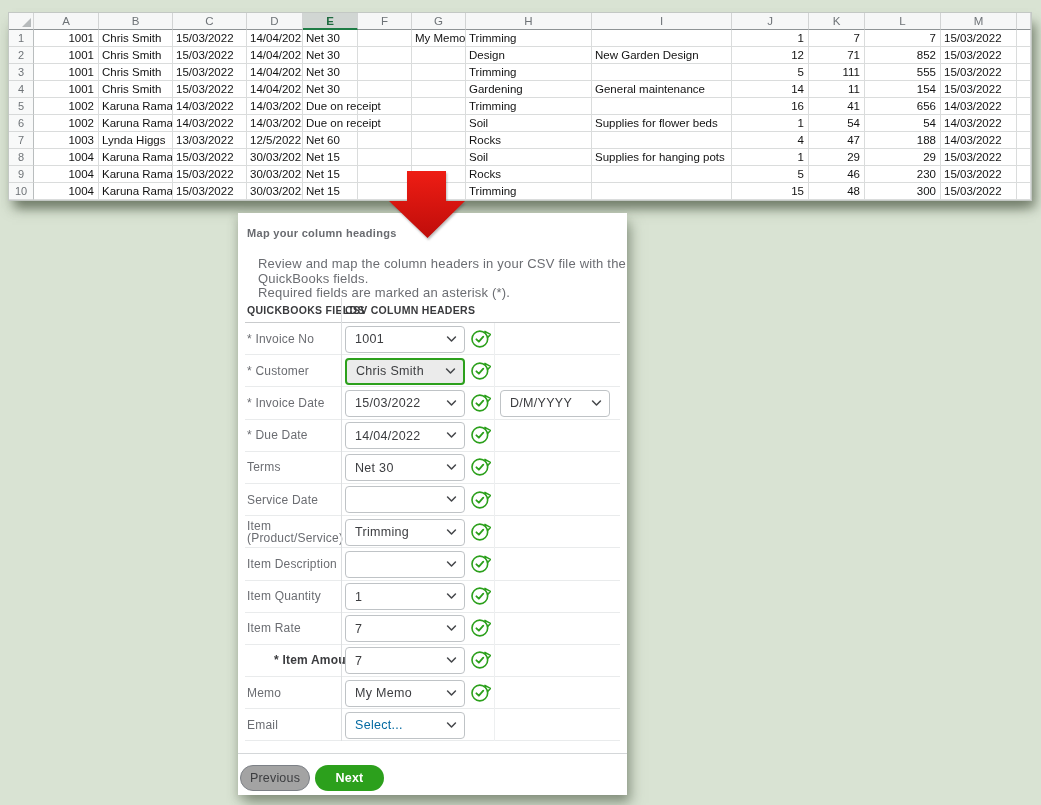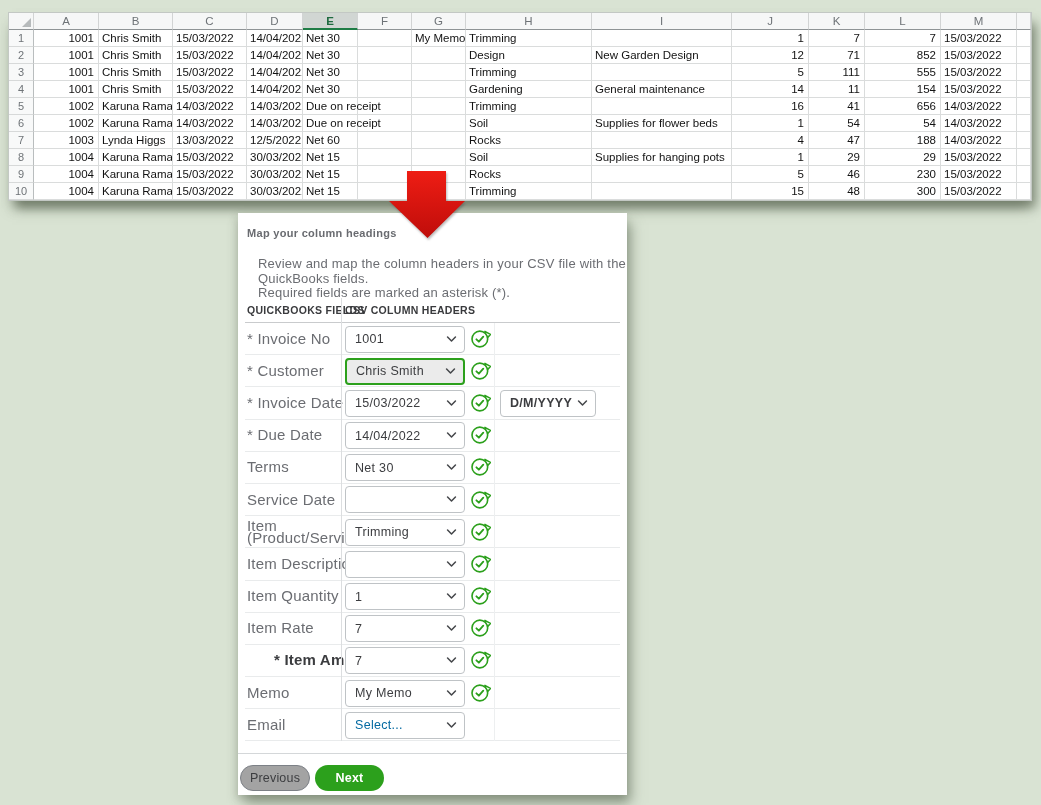--- a/index.html
+++ b/index.html
@@ -53,33 +53,33 @@
   .mt-head{height:25px;position:relative;border-bottom:1px solid #c9cbcd;box-sizing:border-box;}
   .mt-h{position:absolute;top:6px;font-size:10.5px;font-weight:bold;color:#393a3d;letter-spacing:.3px;}
   .mt-h1{left:2px;}
   .mt-h2{left:100px;}
   .vline{position:absolute;width:1px;background:#dcdee0;}
   .vline1{left:96px;top:0;bottom:0;}
   .vline2{left:249px;top:25px;bottom:0;background:#edeff0;}
   .frow{position:relative;height:32.2px;border-bottom:1px solid #e9ebec;box-sizing:border-box;}
   .flabel{
     position:absolute;left:2px;top:50%;transform:translateY(-50%);
-    font-size:15px;line-height:12.5px;color:#6b6d72;letter-spacing:.2px;
+    font-size:12px;line-height:12.5px;color:#6b6d72;letter-spacing:.2px;
   }
   .flabel.bold{color:#3b3c3f;font-weight:bold;margin-left:27px;}
   .fselect{
     position:absolute;left:100px;top:2.5px;width:120px;height:27px;box-sizing:border-box;
     border:1px solid #bfc3c6;border-radius:4px;background:#fff;
     display:flex;align-items:center;padding:0 7px 0 9px;cursor:pointer;
   }
   .fselect .val{flex:1;font-size:12.5px;color:#3c3d40;letter-spacing:.3px;white-space:nowrap;overflow:hidden;}
   .fselect .val.ph{color:#0369a1;}
   .fselect svg{flex:none;}
   .fselect.focused{border:2px solid #2ca01c;background:#ebebeb;}
-  .fformat{left:255px;width:96px;font-weight:bold;}
+  .fformat{left:255px;width:110px;}
   .fcheck{position:absolute;left:225px;top:50%;transform:translateY(-50%);width:21px;height:21px;}
   .dlg-footer-line{position:absolute;left:0;right:0;top:540px;height:1px;background:#d4d7d9;}
   .btn{
     position:absolute;top:552px;height:26px;border-radius:14px;
     display:flex;align-items:center;justify-content:center;
     font-family:"Liberation Sans",sans-serif;font-size:12.5px;letter-spacing:.2px;
     box-sizing:border-box;cursor:pointer;padding:0;
   }
   .btn-prev{left:2px;width:70px;background:#a3a3a3;border:1px solid #7c8086;color:#3c3d40;}
   .btn-next{left:77px;width:69px;background:#2ca01c;border:none;color:#fff;font-weight:bold;}

